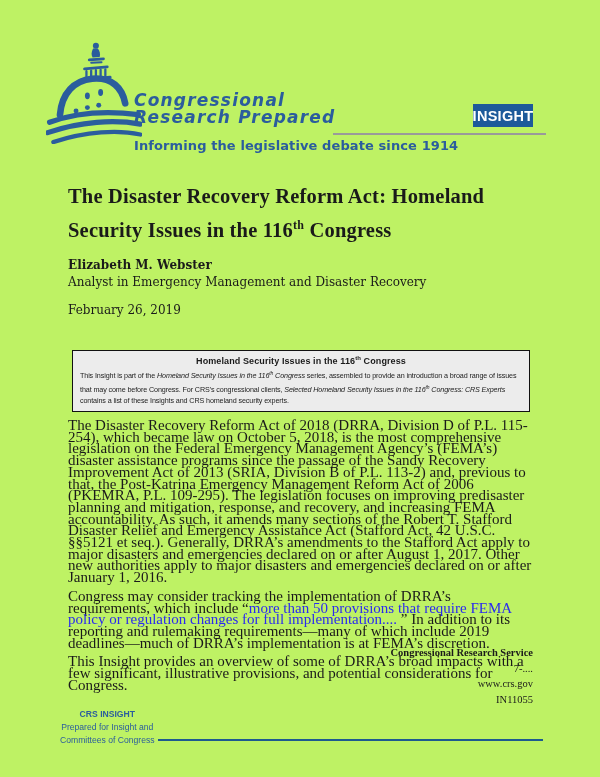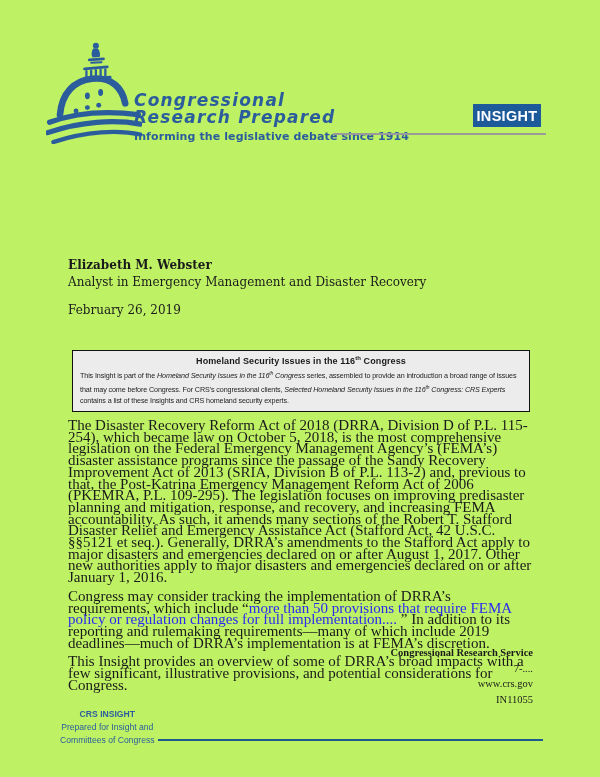--- a/index.html
+++ b/index.html
@@ -7,23 +7,23 @@
     position:relative; width:600px; height:777px; margin:0 auto;
     background:#bef264; overflow:hidden;
     font-family:"Liberation Serif", serif; color:#1a1a1a;
   }
   
   .dome { position:absolute; left:46px; top:40px; width:96px; height:104px; }
   .logo-text { position:absolute; left:134px; top:92px; color:#2b5d9d;
     font-family:"DejaVu Sans", sans-serif; }
   .logo-org { font-size:17px; font-weight:bold; font-style:italic;
     letter-spacing:1.2px; line-height:17px; }
-  .logo-tagline { margin-top:4px; font-size:11px; font-weight:bold;
+  .logo-tagline { margin-top:12px; font-size:13px; font-weight:bold;
     letter-spacing:0.1px; }
-  .badge { position:absolute; left:473px; top:104px; width:68px; height:23px;
+  .badge { position:absolute; left:473px; top:104px; width:60px; height:23px;
     display:flex; align-items:center; justify-content:center;
     font-family:"Liberation Sans", sans-serif; font-weight:bold; font-size:14.5px;
     letter-spacing:0.3px; color:#ffffff; }
   .header-rule { position:absolute; left:333px; top:133px; width:213px; height:2px;
     background:#9a9a9a; }
   
   .doc-title { position:absolute; left:68px; top:182px; width:475px; margin:0;
     font-size:20.5px; font-weight:bold; line-height:29px; letter-spacing:0.2px; }
   .doc-title sup { font-size:12px; }
   .byline { position:absolute; left:68px; font-family:"DejaVu Serif", serif;
@@ -83,20 +83,24 @@
 
   <div class="logo-text">
     <div class="logo-org">Congressional</div>
     <div class="logo-org">Research Prepared</div>
     <div class="logo-tagline">Informing the legislative debate since 1914</div>
   </div>
 
   <div class="badge" style="background:#1d5a9a">INSIGHT</div>
   <div class="header-rule"></div>
 
+  <h1 class="doc-title">
+    <span>The Disaster Recovery Reform Act: Homeland</span><br>
+    <span>Security Issues in the 116</span><sup>th</sup><span> Congress</span>
+  </h1>
 
   <div class="byline author">Elizabeth M. Webster</div>
   <div class="byline role">Analyst in Emergency Management and Disaster Recovery</div>
   <div class="byline pub-date">February 26, 2019</div>
 
   <section class="series-box">
     <div class="series-box-title">
       <span>Homeland Security Issues in the 116</span><sup>th</sup><span> Congress</span>
     </div>
     <p class="series-box-body">

